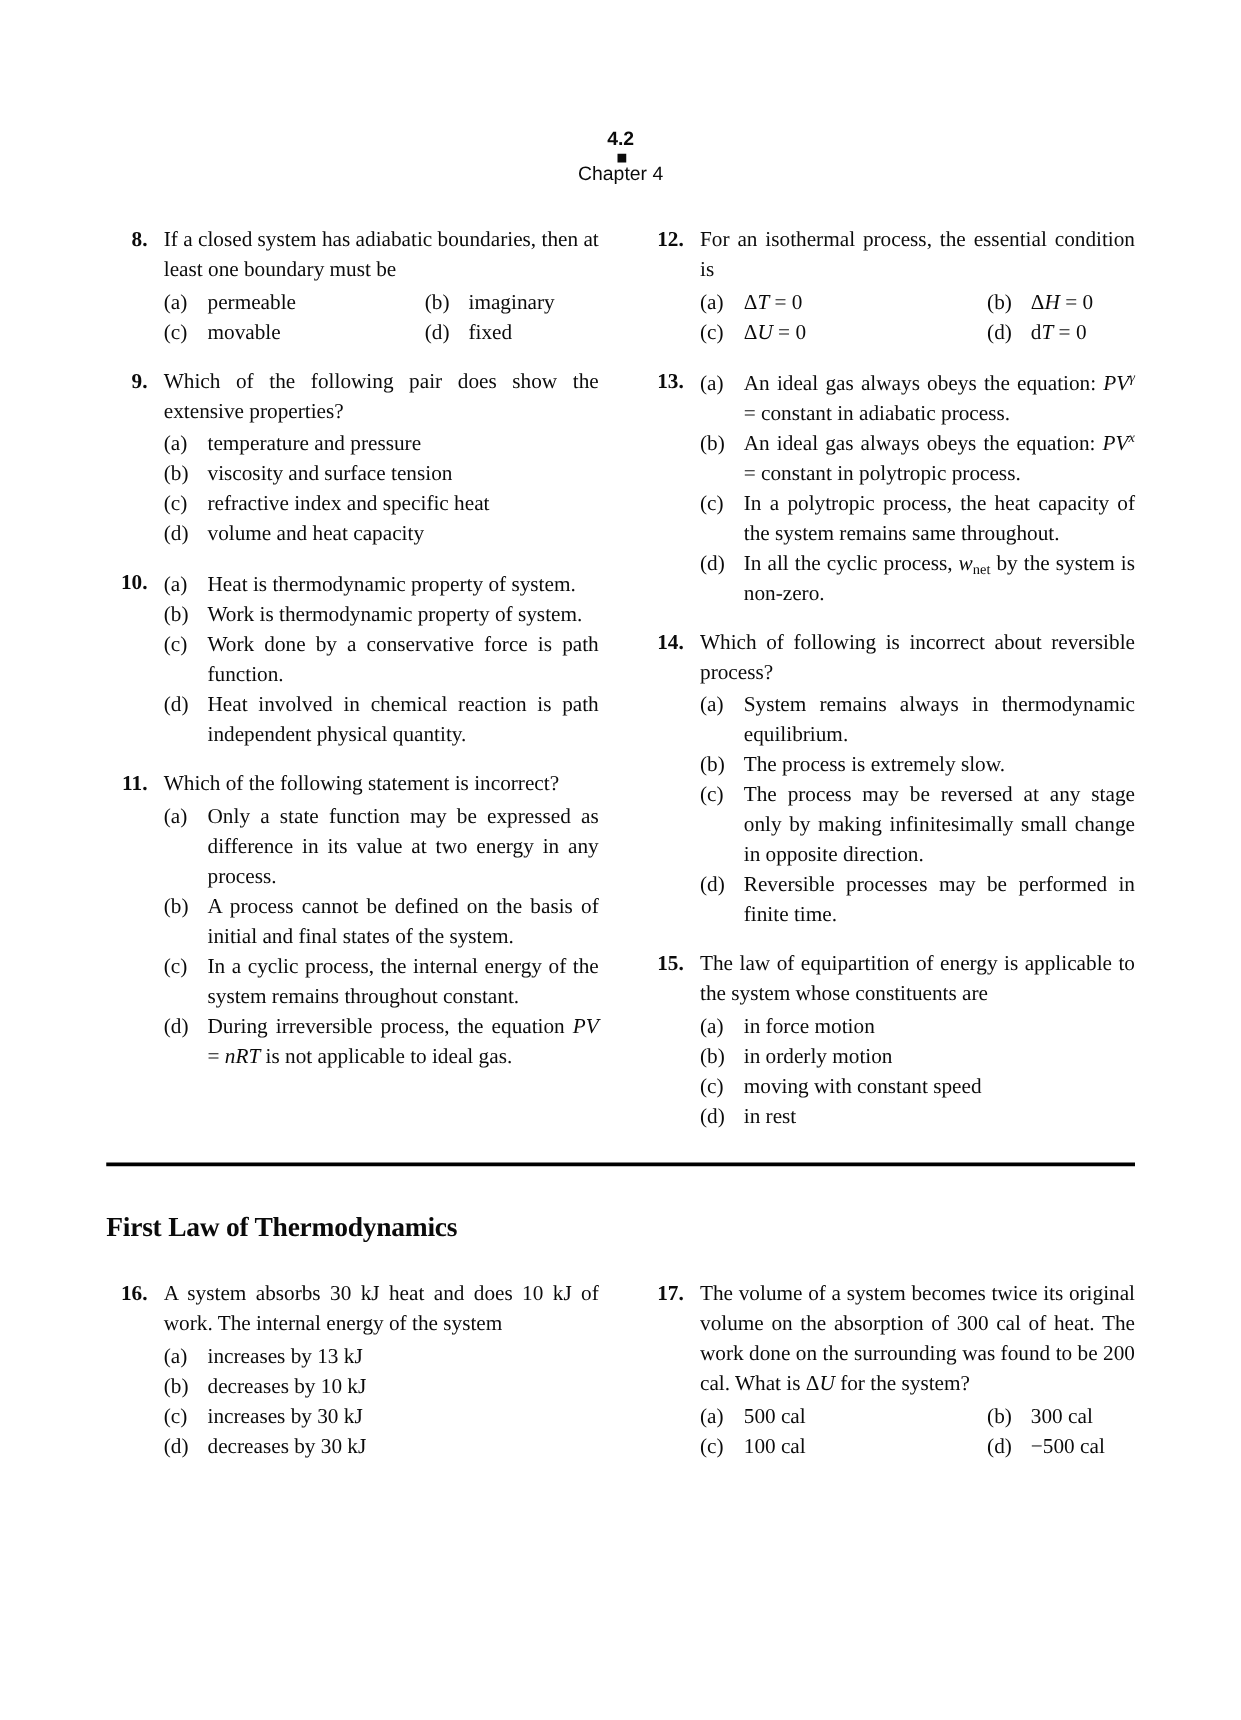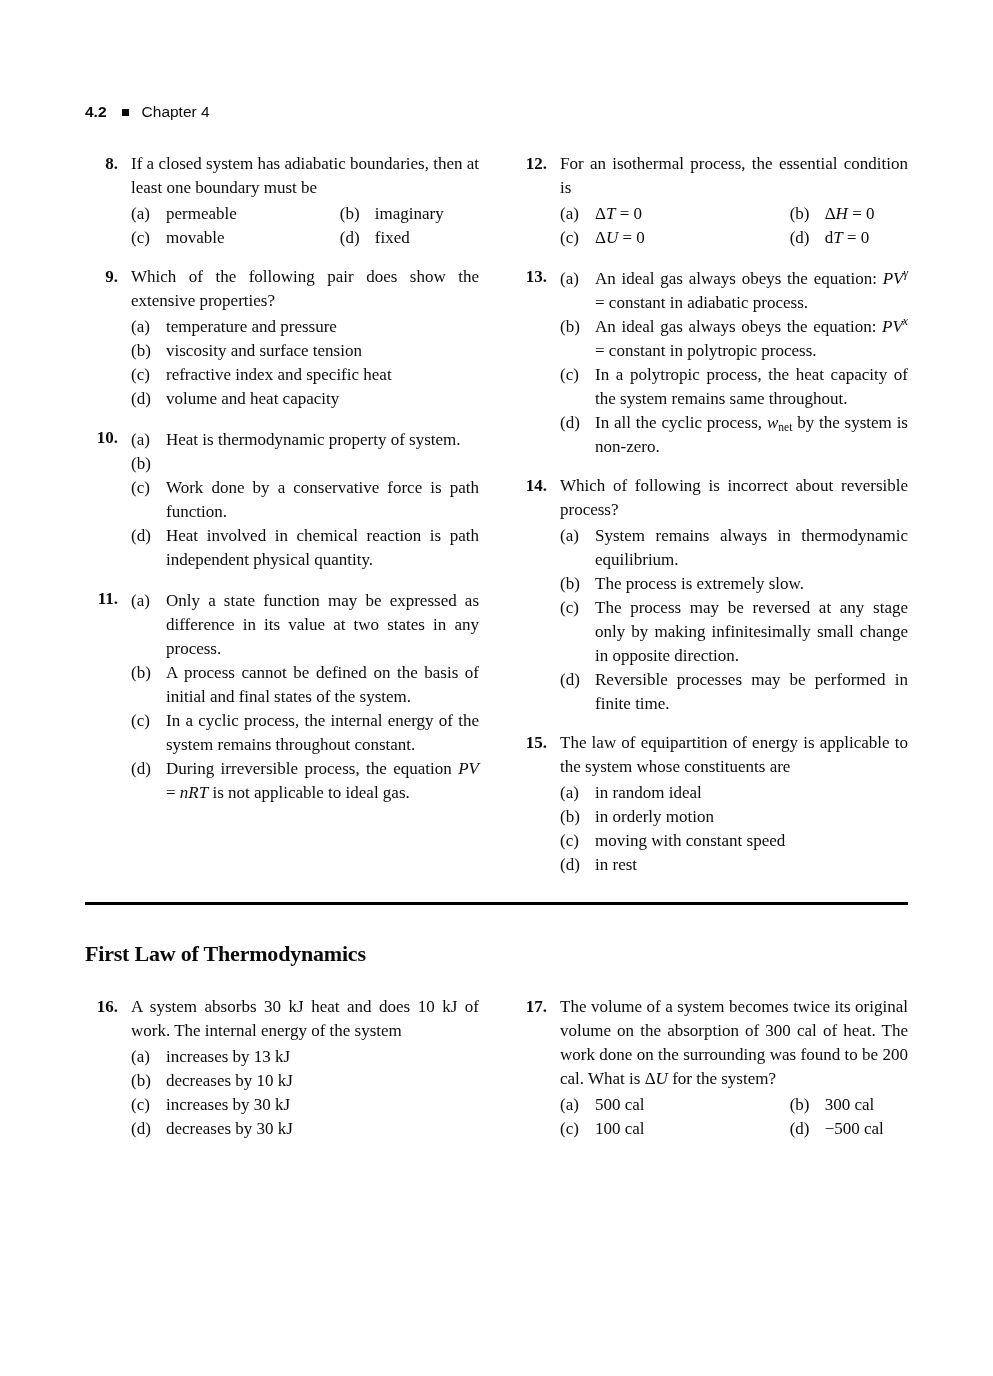--- a/index.html
+++ b/index.html
@@ -15,20 +15,21 @@
     font-size: 17px;
     line-height: 24px;
   }
   
   .running-head {
     display: flex;
     align-items: center;
     font-family: "Liberation Sans", "DejaVu Sans", sans-serif;
     font-size: 15.5px;
     line-height: 20px;
+    flex-direction: column;
   }
   .folio { font-weight: 700; }
   .bullet {
     width: 7px; height: 7px;
     background: #0b0b0b;
     margin: 1px 13px 0 15px;
   }
   
   .cols { display: flex; gap: 35px; margin-top: 30px; }
   .col  { flex: 0 0 394px; width: 394px; }
@@ -132,40 +133,42 @@
       <div class="question">
         <div class="qnum">10.</div>
         <div class="qbody">
           <div class="options">
             <div class="option">
               <span class="olabel">(a)</span>
               <span class="otext">Heat is thermodynamic property of system.</span>
             </div>
             <div class="option">
               <span class="olabel">(b)</span>
+              <span class="otext">Work is thermodynamic property of system.</span>
             </div>
             <div class="option">
               <span class="olabel">(c)</span>
               <span class="otext">Work done by a conservative force is path function.</span>
             </div>
             <div class="option">
               <span class="olabel">(d)</span>
               <span class="otext">Heat involved in chemical reaction is path independent physical quantity.</span>
             </div>
           </div>
         </div>
       </div>
 
       <div class="question">
         <div class="qnum">11.</div>
         <div class="qbody">
-          <div class="options">
-            <div class="option">
-              <span class="olabel">(a)</span>
-              <span class="otext">Only a state function may be expressed as difference in its value at two states in any process.</span>
+          <div class="stem">Which of the following statement is incorrect?</div>
+          <div class="options">
+            <div class="option">
+              <span class="olabel">(a)</span>
+              <span class="otext">Only a state function may be expressed as difference in its value at two energy in any process.</span>
             </div>
             <div class="option">
               <span class="olabel">(b)</span>
               <span class="otext">A process cannot be defined on the basis of initial and final states of the system.</span>
             </div>
             <div class="option">
               <span class="olabel">(c)</span>
               <span class="otext">In a cyclic process, the internal energy of the system remains throughout constant.</span>
             </div>
             <div class="option">
@@ -254,21 +257,21 @@
         </div>
       </div>
 
       <div class="question">
         <div class="qnum">15.</div>
         <div class="qbody">
           <div class="stem">The law of equipartition of energy is applicable to the system whose constituents are</div>
           <div class="options">
             <div class="option">
               <span class="olabel">(a)</span>
-              <span class="otext">in random ideal</span>
+              <span class="otext">in force motion</span>
             </div>
             <div class="option">
               <span class="olabel">(b)</span>
               <span class="otext">in orderly motion</span>
             </div>
             <div class="option">
               <span class="olabel">(c)</span>
               <span class="otext">moving with constant speed</span>
             </div>
             <div class="option">

